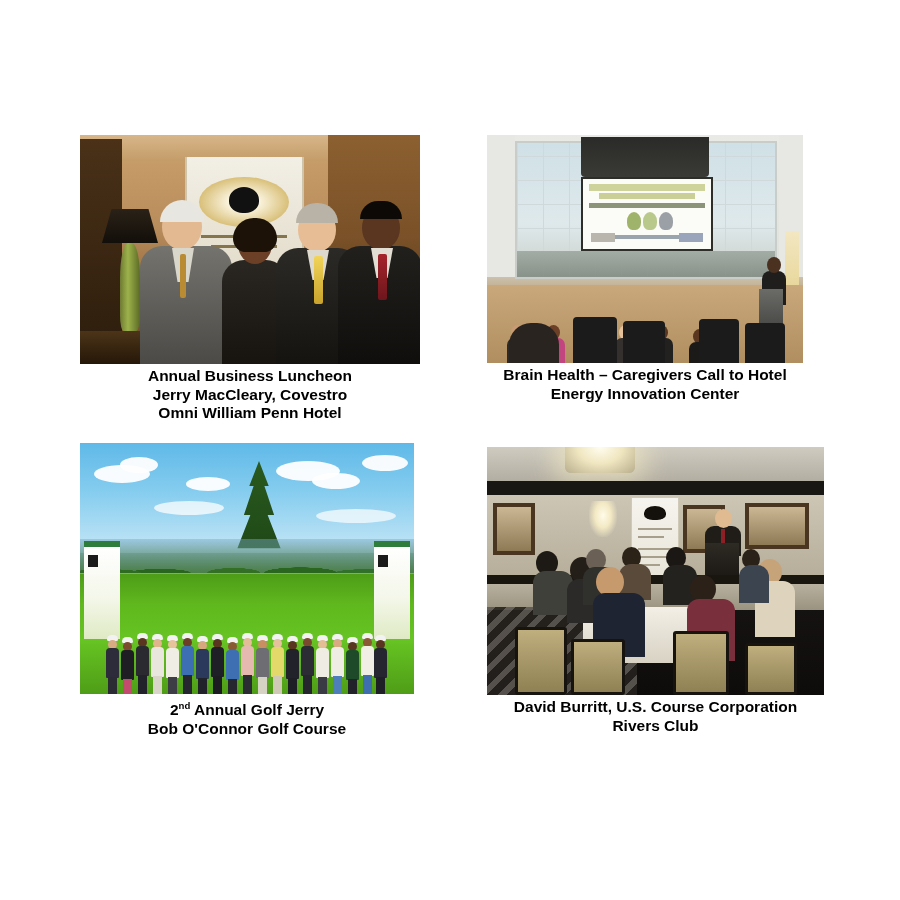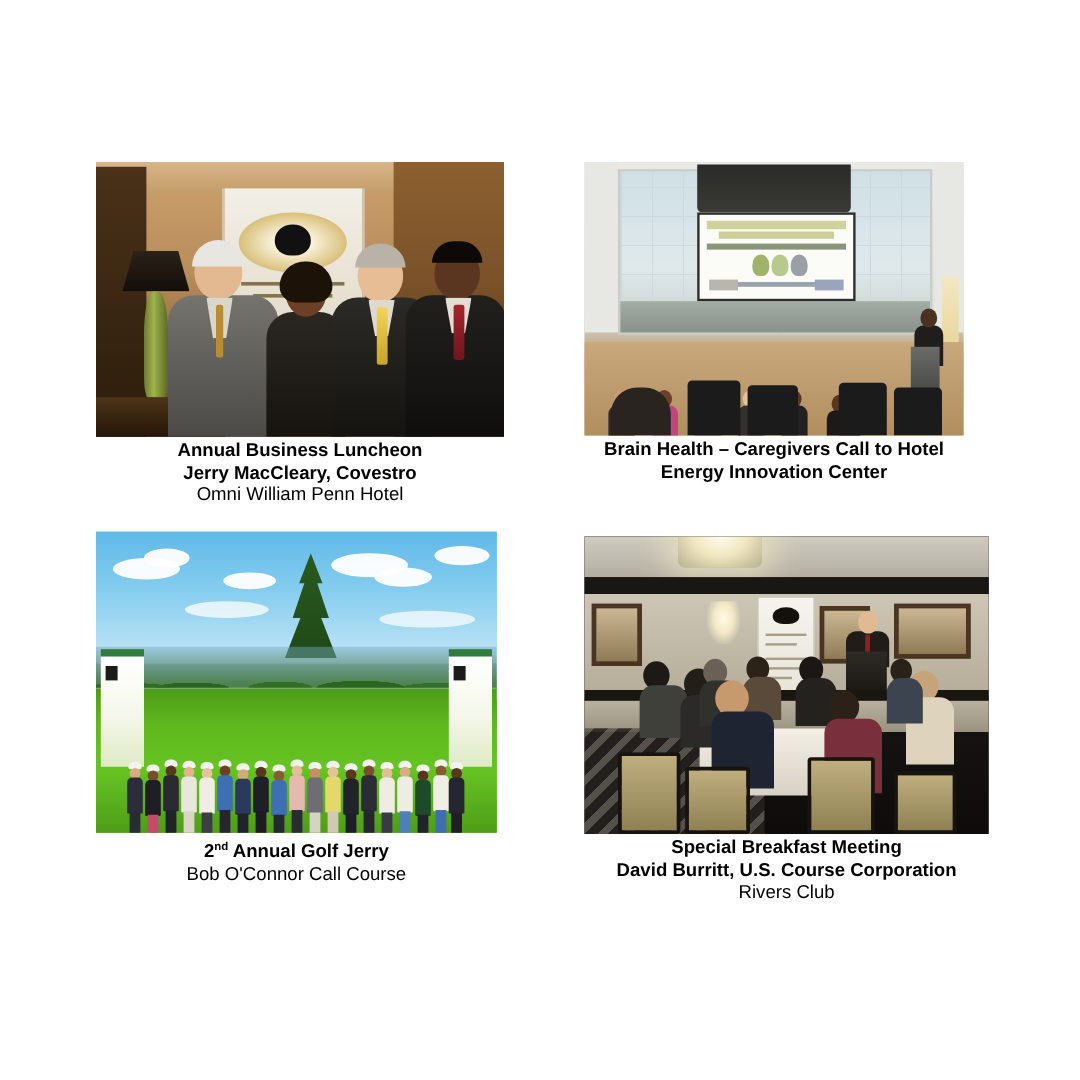--- a/index.html
+++ b/index.html
@@ -50,21 +50,21 @@
 
   .caption {
     text-align: center;
     font-size: 15.5px;
     line-height: 18.6px;
     color: #000;
     margin-top: 3px;
   }
   .caption .ln { display: block; white-space: nowrap; }
   .caption .ln.b { font-weight: bold; }
-  .caption .ln.r { font-weight: normal; }
+  .caption .ln.r { font-weight: bold; }
   .caption sup { font-size: 0.62em; vertical-align: super; font-weight: bold; }
 
   
   #card-luncheon  { left: 80px;  top: 135px; width: 340px; }
   #card-luncheon  .card-photo { width: 340px; height: 229px; }
   #card-luncheon  .caption { width: 340px; }
 
   #card-brain     { left: 487px; top: 135px; width: 316px; }
   #card-brain     .card-photo { width: 316px; height: 228px; }
   #card-brain     .caption { width: 316px; margin-left: -4px; width: 324px;}
@@ -602,21 +602,21 @@
             <div class="cap"></div>
             <div class="hd" style="background:#5a3620"></div>
             <div class="bd" style="background:#262630"></div>
             <div class="lg" style="background:#1f1f27"></div>
           </div>
       </div>
     </div>
 
     <div class="caption">
       <span class="ln b"><span>2</span><sup>nd</sup><span> Annual Golf Jerry</span></span>
-      <span class="ln r">Bob O'Connor Call Course</span>
+      <span class="ln r">Bob O'Connor Golf Course</span>
     </div>
   </div>
 
   <div class="card" id="card-breakfast">
     <div class="card-photo ph-break">
       <div class="ceiling"></div>
       <div class="chandelier"></div>
       <div class="ceil-band"></div>
       <div class="wall"></div>
       <div class="sconce"></div>
@@ -684,19 +684,18 @@
           <div class="bd" style="top:16px;left:0;width:30px;height:38px;background:#3c4450"></div>
         </div>
 
       <div class="chair" style="left:28px;  width:46px; height:62px;"></div>
       <div class="chair" style="left:84px;  width:48px; height:50px;"></div>
       <div class="chair" style="left:186px; width:50px; height:58px;"></div>
       <div class="chair" style="left:258px; width:46px; height:46px;"></div>
     </div>
 
     <div class="caption">
-      <span class="ln b">Special Breakfast Meeting</span>
       <span class="ln b">David Burritt, U.S. Course Corporation</span>
       <span class="ln r">Rivers Club</span>
     </div>
   </div>
 
 </div>
 
 </body></html>

